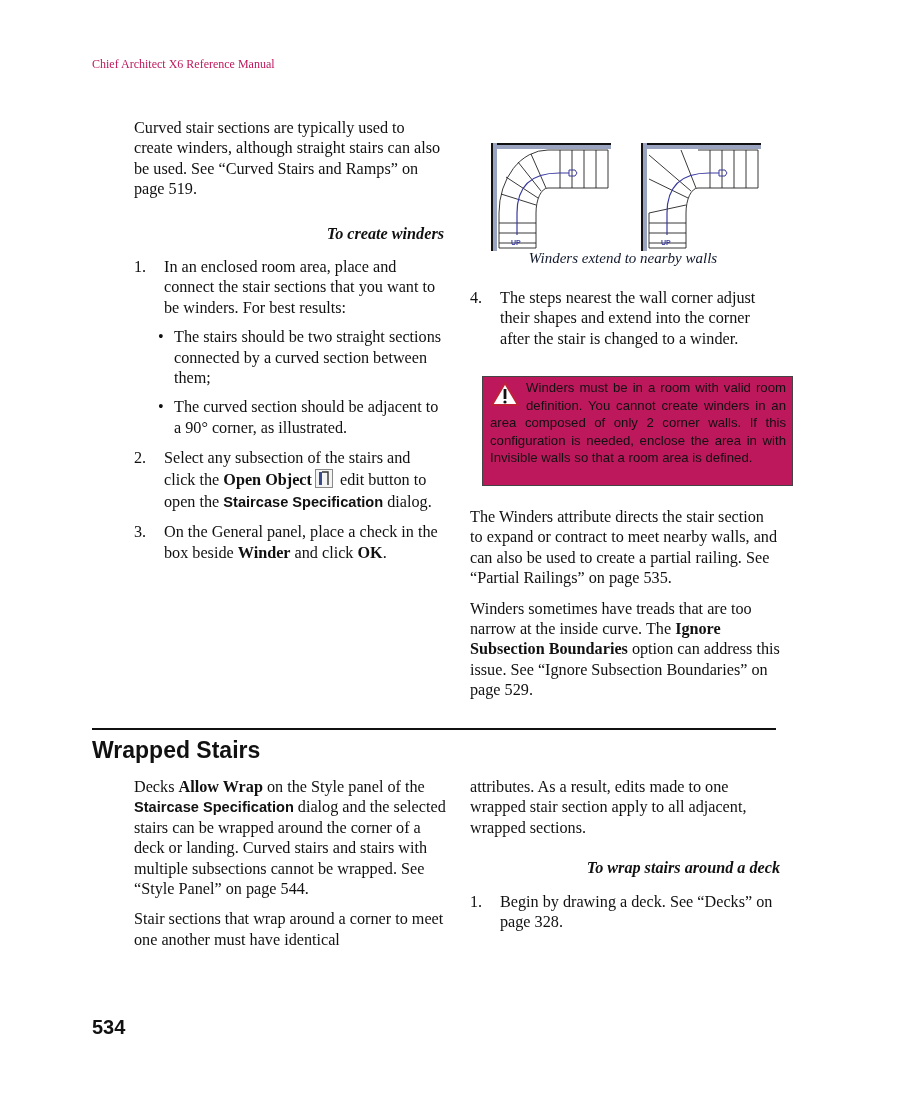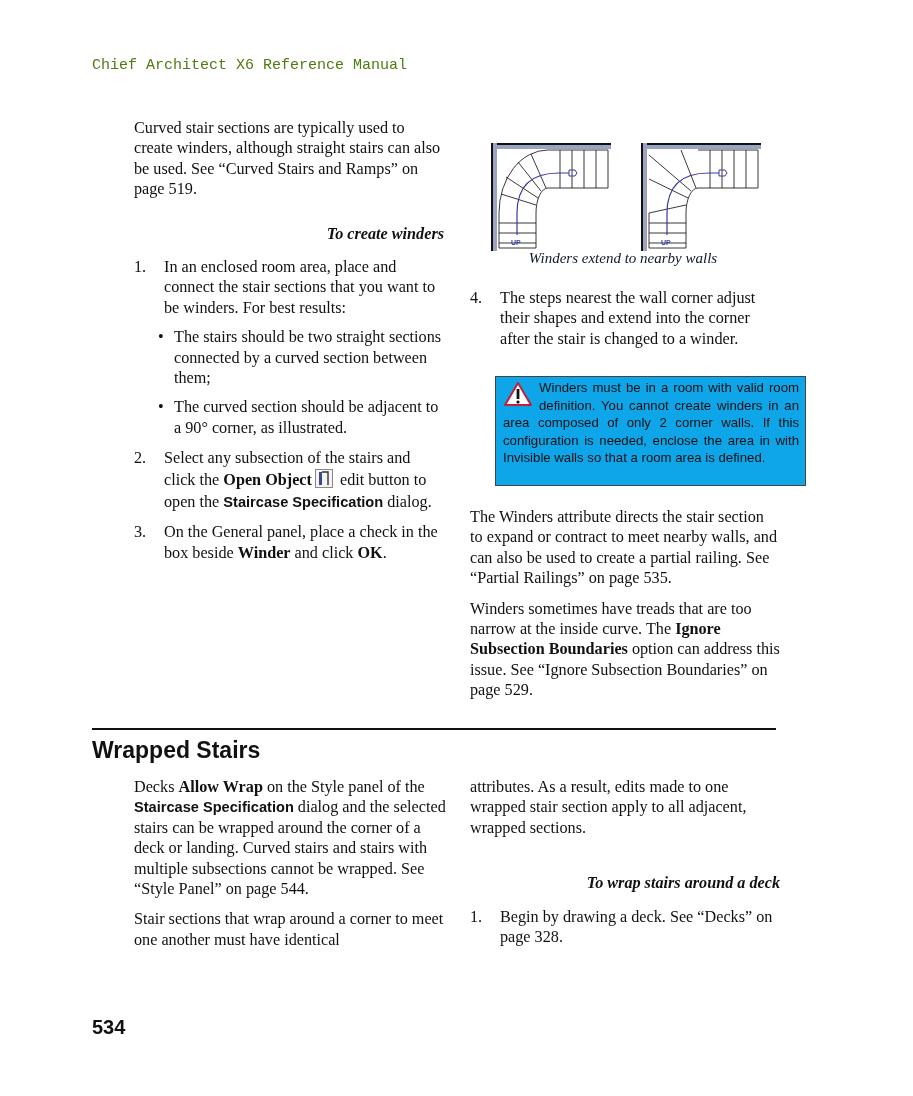--- a/index.html
+++ b/index.html
@@ -1,27 +1,27 @@
 <!DOCTYPE html>
 <html><head>
 <meta charset="utf-8">
 <style>
   html, body { margin:0; padding:0; background:#ffffff; }
   body { width:913px; height:1096px; position:relative; overflow:hidden; color:#111; }
-  .hdr { position:absolute; left:92px; top:57px; font-family:Liberation Mono, monospace; font-size:15px; color:#4d7c0f; }
+  .hdr { position:absolute; left:92px; top:57px; font-family:Liberation Serif, serif; font-size:12px; color:#be185d; }
   .serif { font-family:"Liberation Serif", serif; font-size:16.2px; line-height:20.4px; color:#111; }
   .col { position:absolute; }
   .col p { margin:0 0 10px 0; }
   .sans-b { font-family:"Liberation Sans", sans-serif; font-weight:bold; font-size:14.6px; }
   .subhead { font-style:italic; font-weight:bold; margin:0;text-align:right; }
   .num-item { position:relative; padding-left:30px; margin:0 0 9px 0; }
   .num-item .n { position:absolute; left:0; top:0; }
   .bullet { position:relative; padding-left:16px; margin:0 0 9px 24px; }
   .bullet .b { position:absolute; left:0; top:0; }
-  .note { position:absolute; left:495px; top:376px; width:296px; height:106px; border:1px solid #444; background:#0ea5e9;
+  .note { position:absolute; left:482px; top:376px; width:296px; height:106px; border:1px solid #444; background:#be185d;
           font-family:"Liberation Sans", sans-serif; font-size:13.2px; line-height:17.6px; padding:2px 6px 0 7px; text-align:justify; color:#111; }
   .note .warn { float:left; width:30px; height:30px; margin:2px 6px 0 0; }
   .rule { position:absolute; left:92px; top:728px; width:684px; height:2px; background:#111; }
   .h2 { position:absolute; left:92px; top:737px; font-family:"Liberation Sans", sans-serif; font-weight:bold; font-size:23px; color:#111;text-align:center; }
   .pagenum { position:absolute; left:92px; top:1016px; font-family:"Liberation Sans", sans-serif; font-weight:bold; font-size:20px; color:#111; }
   .fig { position:absolute; }
   .caption { position:absolute; left:470px; top:250px; width:306px; text-align:center; font-family:"Liberation Serif", serif; font-style:italic; font-size:15px; color:#0f172a; }
   .inline-icon { display:inline-block; width:16px; height:17px; border:1px solid #888; background:#f4f4f4; vertical-align:-2px; margin:0 3px; position:relative; }
 </style>
 </head>
@@ -139,21 +139,21 @@
 
 <div class="rule"></div>
 <div class="h2">Wrapped Stairs</div>
 
 <div class="col serif" style="left:134px; top:777px; width:312px;">
   <p><span>Decks </span><b>Allow Wrap</b><span> on the Style panel of the </span><span class="sans-b">Staircase Specification</span><span> dialog and the selected stairs can be wrapped around the corner of a deck or landing. Curved stairs and stairs with multiple subsections cannot be wrapped. See “Style Panel” on page 544.</span></p>
   <p>Stair sections that wrap around a corner to meet one another must have identical</p>
 </div>
 
 <div class="col serif" style="left:470px; top:777px; width:310px;">
-  <p style="margin-bottom:35px;">attributes. As a result, edits made to one wrapped stair section apply to all adjacent, wrapped sections.</p>
+  <p style="margin-bottom:20px;">attributes. As a result, edits made to one wrapped stair section apply to all adjacent, wrapped sections.</p>
   <p class="subhead" style="margin-bottom:13px;">To wrap stairs around a deck</p>
   <div class="num-item">
     <span class="n">1.</span>
     <span>Begin by drawing a deck. See “Decks” on page 328.</span>
   </div>
 </div>
 
 <div class="pagenum">534</div>
 
 </body></html>

